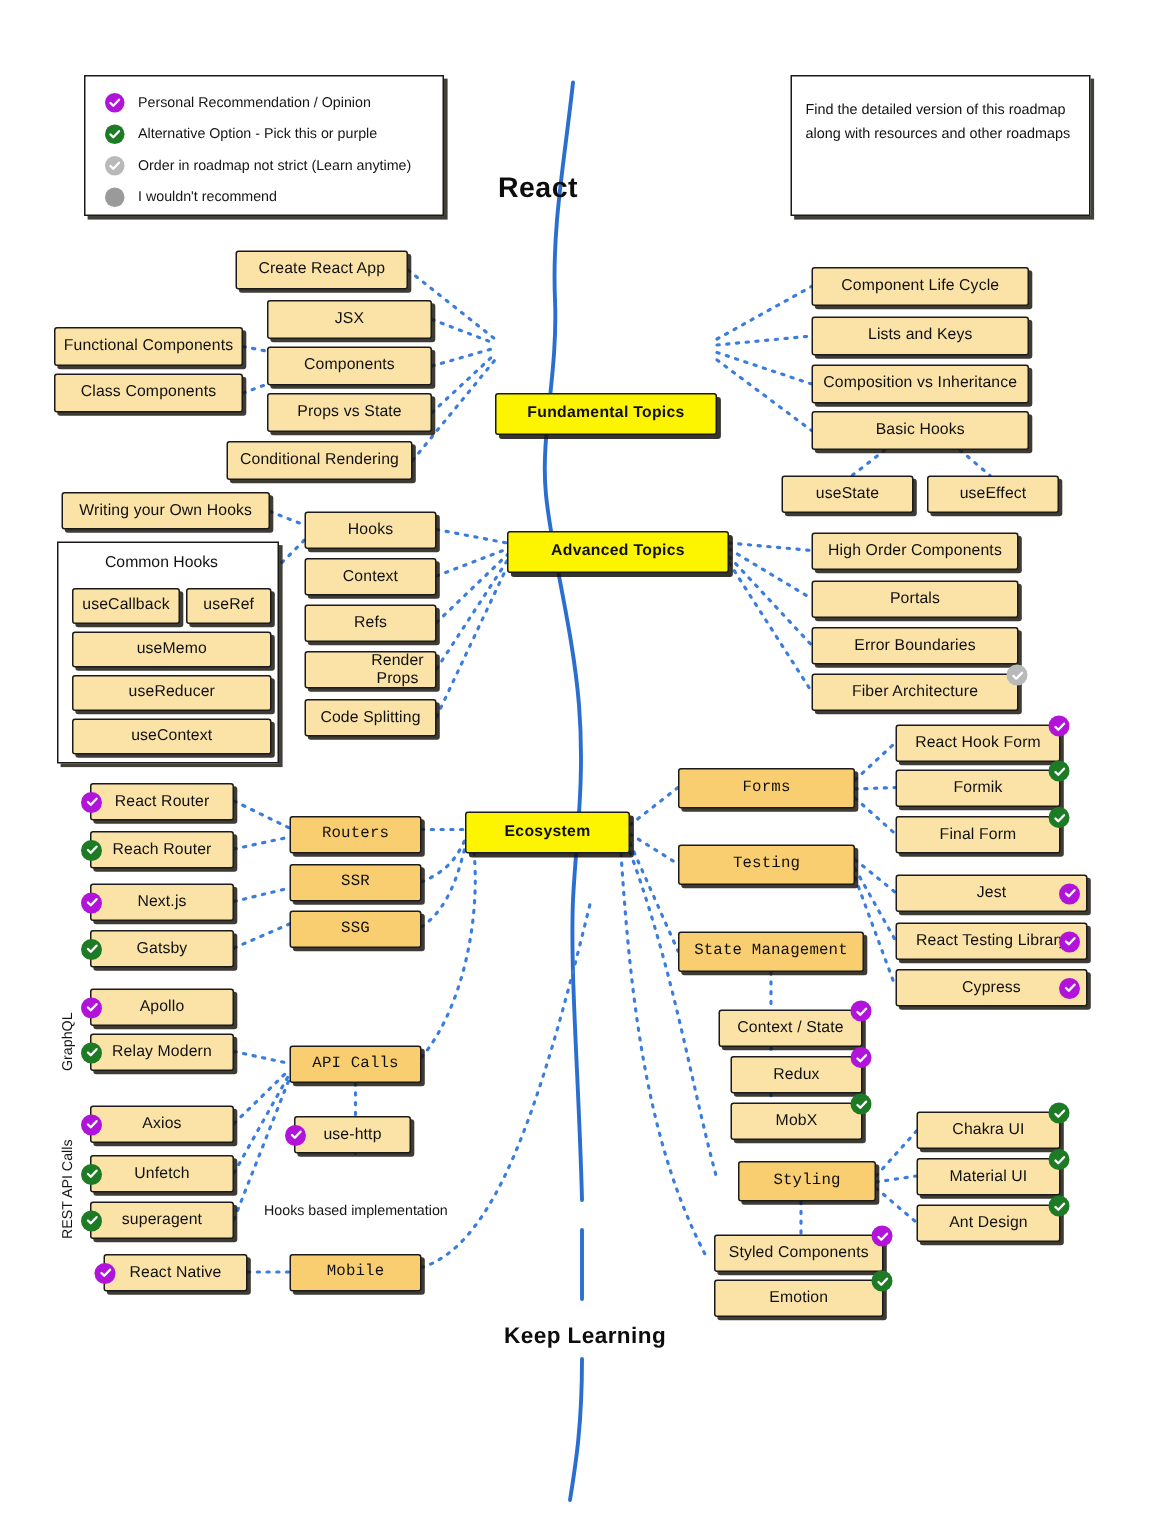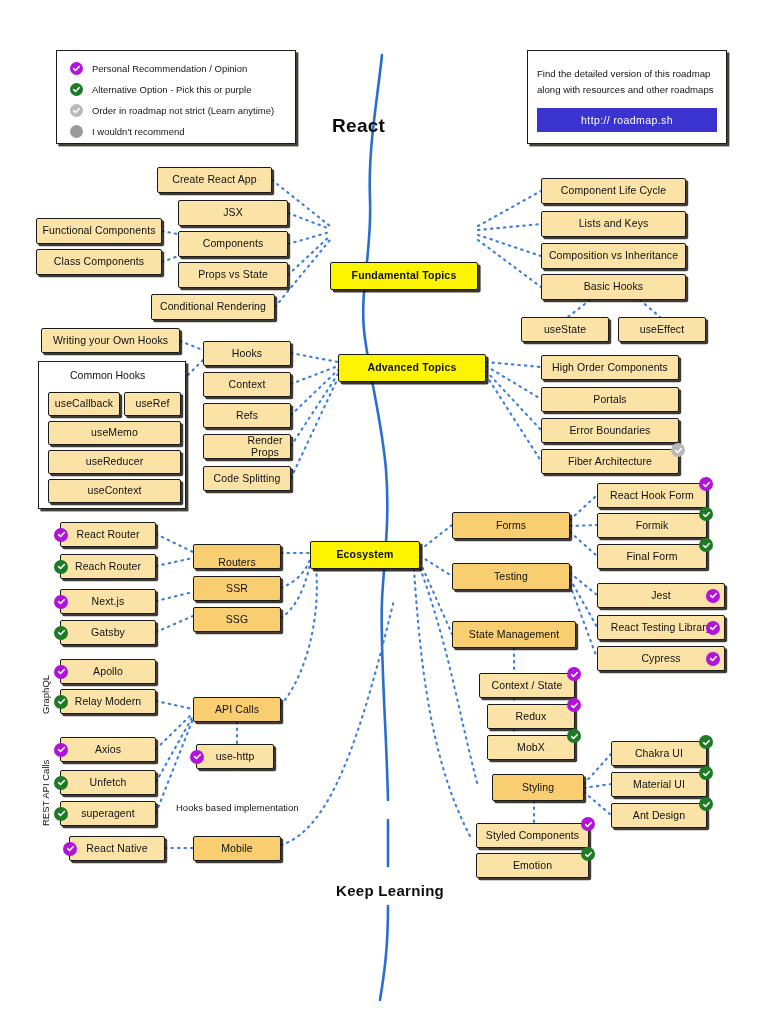--- a/index.html
+++ b/index.html
@@ -26,21 +26,21 @@
     border-radius:2px;
     box-shadow:2.2px 2.2px 0 rgba(20,16,8,.82);
     display:flex;align-items:center;justify-content:center;
     font-size:10.5px;
     color:#101010;
     letter-spacing:.1px;
     text-align:center;
     line-height:1.05;
     padding:0 4px;
   }
-  .node.gold{background:#f9ce70;}
+  .node.gold{background:#f9ce70;font-family:Liberation Mono, monospace;}
   .node.hub{
     background:#fdf500;
     font-weight:bold;
     font-size:10.5px;
     letter-spacing:.2px;
     box-shadow:2.6px 2.6px 0 rgba(20,16,8,.85);
   }
 
   
   .badge{
@@ -220,21 +220,20 @@
       </div>
       <div class="legend-row" style="left: 70px; top: 125px;">
         <span class="legend-dot badge solid-gray" style="position: static;"></span>
         <span>I wouldn't recommend</span>
       </div>
     </div>
 
   <div class="panel" style="left:527px;top:50px;width:200px;height:94px;"></div>
   <div class="info-line" style="left:537px;top:68px;">Find the detailed version of this roadmap</div>
   <div class="info-line" style="left:537px;top:84px;">along with resources and other roadmaps</div>
-  <div class="url-btn" style="left:537px;top:108px;width:180px;height:24px;">http:// roadmap.sh</div>
 
   <div class="title" style="left:332px;top:115px;">React</div>
   <div class="title" style="left:336px;top:882px;font-size:15px;">Keep Learning</div>
 
   <div class="panel" style="left:38px;top:361px;width:148px;height:148px;"></div>
   <div class="group-title" style="left:70px;top:369px;">Common Hooks</div>
 
   <div class="vlabel" style="left:40px;top:714px;transform:rotate(-90deg);">GraphQL</div>
   <div class="vlabel" style="left:40px;top:826px;transform:rotate(-90deg);">REST API Calls</div>
   <div class="caption" style="left:176px;top:802px;">Hooks based implementation</div>
@@ -538,21 +537,21 @@
         </span>
       </div>
       <div class="node" style="left: 69px; top: 836px; width: 96px; height: 25px;">
         <span>React Native</span>
         <span class="badge purple bg-left">
           <svg width="9" height="9" viewBox="0 0 12 12" aria-hidden="true">
             <path d="M2.2 6.2 L4.7 8.7 L9.8 3.3" stroke="#ffffff" stroke-width="2.1" fill="none" stroke-linecap="round" stroke-linejoin="round"></path>
           </svg>
         </span>
       </div>
-      <div class="node gold" style="left: 193px; top: 544px; width: 88px; height: 25px; align-items: flex-end;">
+      <div class="node gold" style="left: 193px; top: 544px; width: 88px; height: 25px;">
         <span>Routers</span>
       </div>
       <div class="node gold" style="left: 193px; top: 576px; width: 88px; height: 25px;">
         <span>SSR</span>
       </div>
       <div class="node gold" style="left: 193px; top: 607px; width: 88px; height: 25px;">
         <span>SSG</span>
       </div>
       <div class="node gold" style="left: 193px; top: 697px; width: 88px; height: 25px;">
         <span>API Calls</span>

